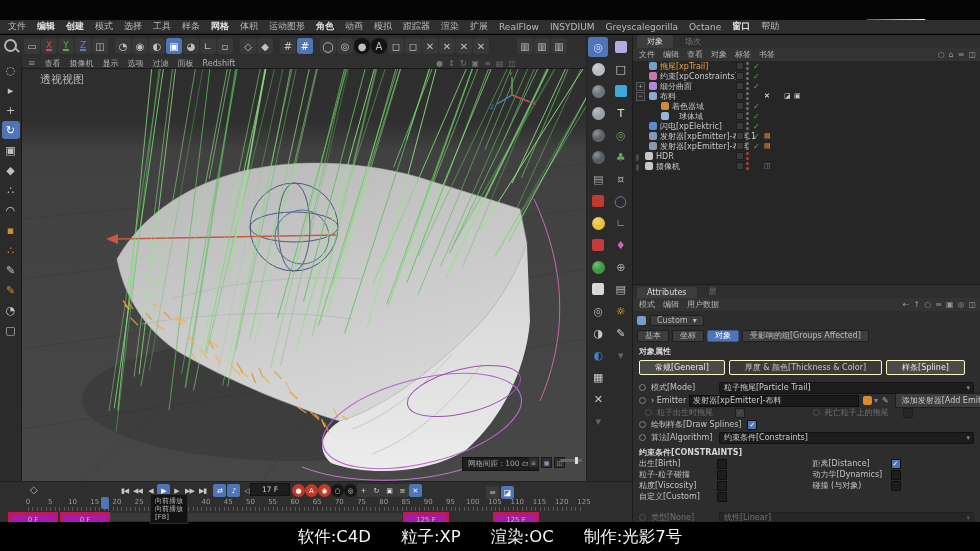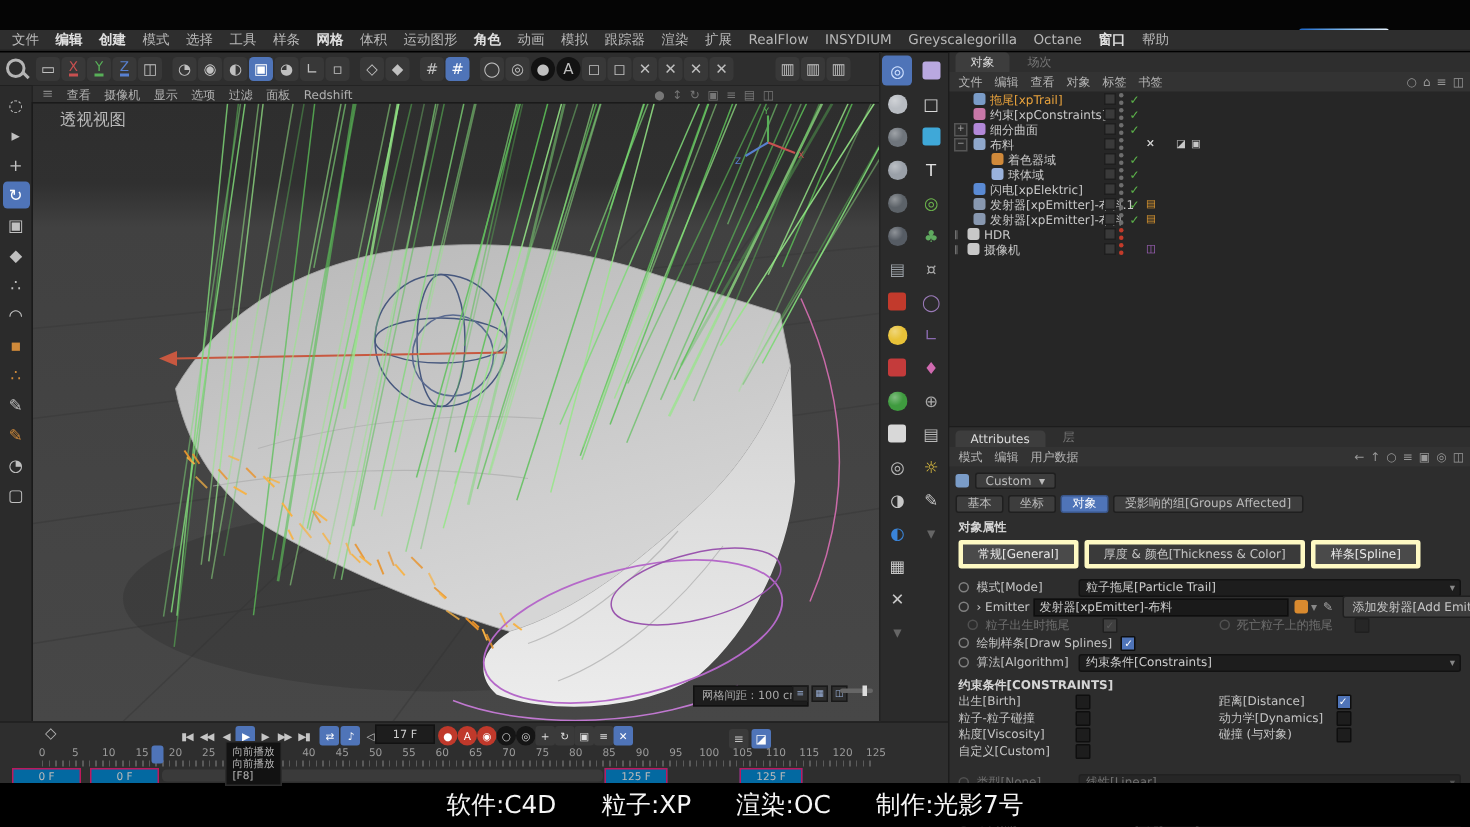--- a/index.html
+++ b/index.html
@@ -79,21 +79,21 @@
   #attrpanel{left:632px;top:284px;width:348px;height:238px;background:#2d2d2d;border-left:1px solid #1c1c1c;border-top:1px solid #1c1c1c;box-sizing:border-box;font-size:8px;}
   #attrobj{display:flex;align-items:center;gap:4px;padding:2px 4px;height:14px;}
   #attrobj .aicon{width:9px;height:9px;border-radius:2px;background:#7a9cc8;}
   #attrobj .title{white-space:nowrap;overflow:hidden;flex:1;color:#cfcfcf;}
   #attrobj .preset{background:#3d3d3d;border:1px solid #1f1f1f;border-radius:2px;padding:0 6px;color:#bbb;display:flex;gap:5px;align-items:center;}
   .atabs{display:flex;gap:3px;padding:1px 4px;height:12px;align-items:center;}
   .atab{background:#3d3d3d;border:1px solid #1f1f1f;border-radius:2px;padding:0 7px;color:#bbb;line-height:10px;}
   .atab.active{background:#4f74b8;color:#fff;border-color:#3a568a;}
   .asect{font-weight:bold;color:#d5d5d5;padding:3px 6px 1px;}
   .achips{display:flex;gap:4px;padding:2px 6px;}
-  .achip{background:#3a3a3a;border:3px solid #fef9c3;border-radius:2px;padding:1px 10px;color:#c5c5c5;}
+  .achip{background:#3a3a3a;border:1px solid #fef9c3;border-radius:2px;padding:1px 15px;color:#c5c5c5;}
   .achip.active{background:#4a4a4a;color:#e8e8e8;}
   #attrrows{padding-top:4px;}
   .arow{display:flex;align-items:center;height:13px;padding:0 6px;position:relative;}
   .arow.dis{opacity:.42;}
   .arow .adot{width:5px;height:5px;border:1px solid #808080;border-radius:50%;margin-right:5px;flex:none;}
   .arow .albl{white-space:nowrap;color:#c5c5c5;}
   .adropdown{flex:1;background:#1d1d1d;border:1px solid #121212;border-radius:2px;height:10px;display:flex;align-items:center;
      padding:0 4px;color:#ccc;position:relative;}
   .adropdown:after{content:"▾";position:absolute;right:3px;color:#888;font-size:7px;}
   .acheck{width:8px;height:8px;background:#1d1d1d;border:1px solid #0e0e0e;border-radius:1px;margin-left:6px;
@@ -121,22 +121,22 @@
   .recbtn.red{background:#c0392b;color:#fff;}
   .recbtn.dark{background:#151515;}
   .recbtn.plain{background:#3a3a3a;border-radius:2px;}
   .recbtn.blue{background:#4f74b8;border-radius:2px;color:#fff;}
   #keydiamond{position:absolute;left:30px;top:2px;color:#b5b5b5;font-size:10px;}
   #ruler{position:absolute;left:28px;top:16px;width:556px;height:13px;}
   .rlab{position:absolute;top:0;font-size:7px;color:#9a9a9a;transform:translateX(-50%);}
   #rticks{position:absolute;left:28px;top:25px;width:556px;height:4px;
      background:repeating-linear-gradient(90deg,#5a5a5a 0,#5a5a5a 1px,transparent 1px,transparent 4.448px);}
   #playhead{position:absolute;top:15px;width:8px;height:12px;background:#4f74b8;border-radius:2px;}
-  .tfield{position:absolute;top:30px;height:9px;background:#0369a1;border:1px solid #be185d;color:#bbb;font-size:7px;
-     display:flex;align-items:center;justify-content:center;}
+  .tfield{position:absolute;top:30px;height:9px;background:#a21caf;border:3px solid #be185d;color:#bbb;font-size:7px;
+     display:flex;align-items:center;justify-content:center;text-decoration:underline;}
   #tstrip{position:absolute;left:108px;top:31px;width:294px;height:8px;background:#3a3a3a;border-radius:3px;}
   .cornerbtn{position:absolute;top:2px;width:13px;height:13px;border-radius:2px;background:#3a3a3a;color:#c5c5c5;
      font-size:8px;display:flex;align-items:center;justify-content:center;}
   .cornerbtn.blue{background:#4f74b8;color:#fff;}
   #tooltip{position:absolute;left:150px;top:494px;background:#121212;border:1px solid #2c2c2c;color:#b8b8b8;
      font-size:7px;line-height:8px;padding:2px 4px;z-index:30;white-space:nowrap;}
   
   #caption{left:0;top:522px;width:980px;height:29px;background:#000;display:flex;align-items:center;justify-content:center;
      gap:30px;font-size:16.5px;color:#f5f5f5;}
 </style>
@@ -610,21 +610,21 @@
         <span class="olabel" style="left: 39px;">着色器域</span>
         <span class="lay"></span>
         <span class="dots">
           <i></i>
           <i></i>
         </span>
         <span class="st check">✓</span>
       </div>
       <div class="omrow">
         <span class="oicon" style="left: 28px; background: rgb(154, 178, 220);"></span>
-        <span class="olabel" style="left: 39px;">球体域</span>
+        <span class="olabel" style="left: 46px;">球体域</span>
         <span class="lay"></span>
         <span class="dots">
           <i></i>
           <i></i>
         </span>
         <span class="st check">✓</span>
       </div>
       <div class="omrow">
         <span class="oicon" style="left: 16px; background: rgb(90, 138, 212);"></span>
         <span class="olabel" style="left: 27px;">闪电[xpElektric]</span>

